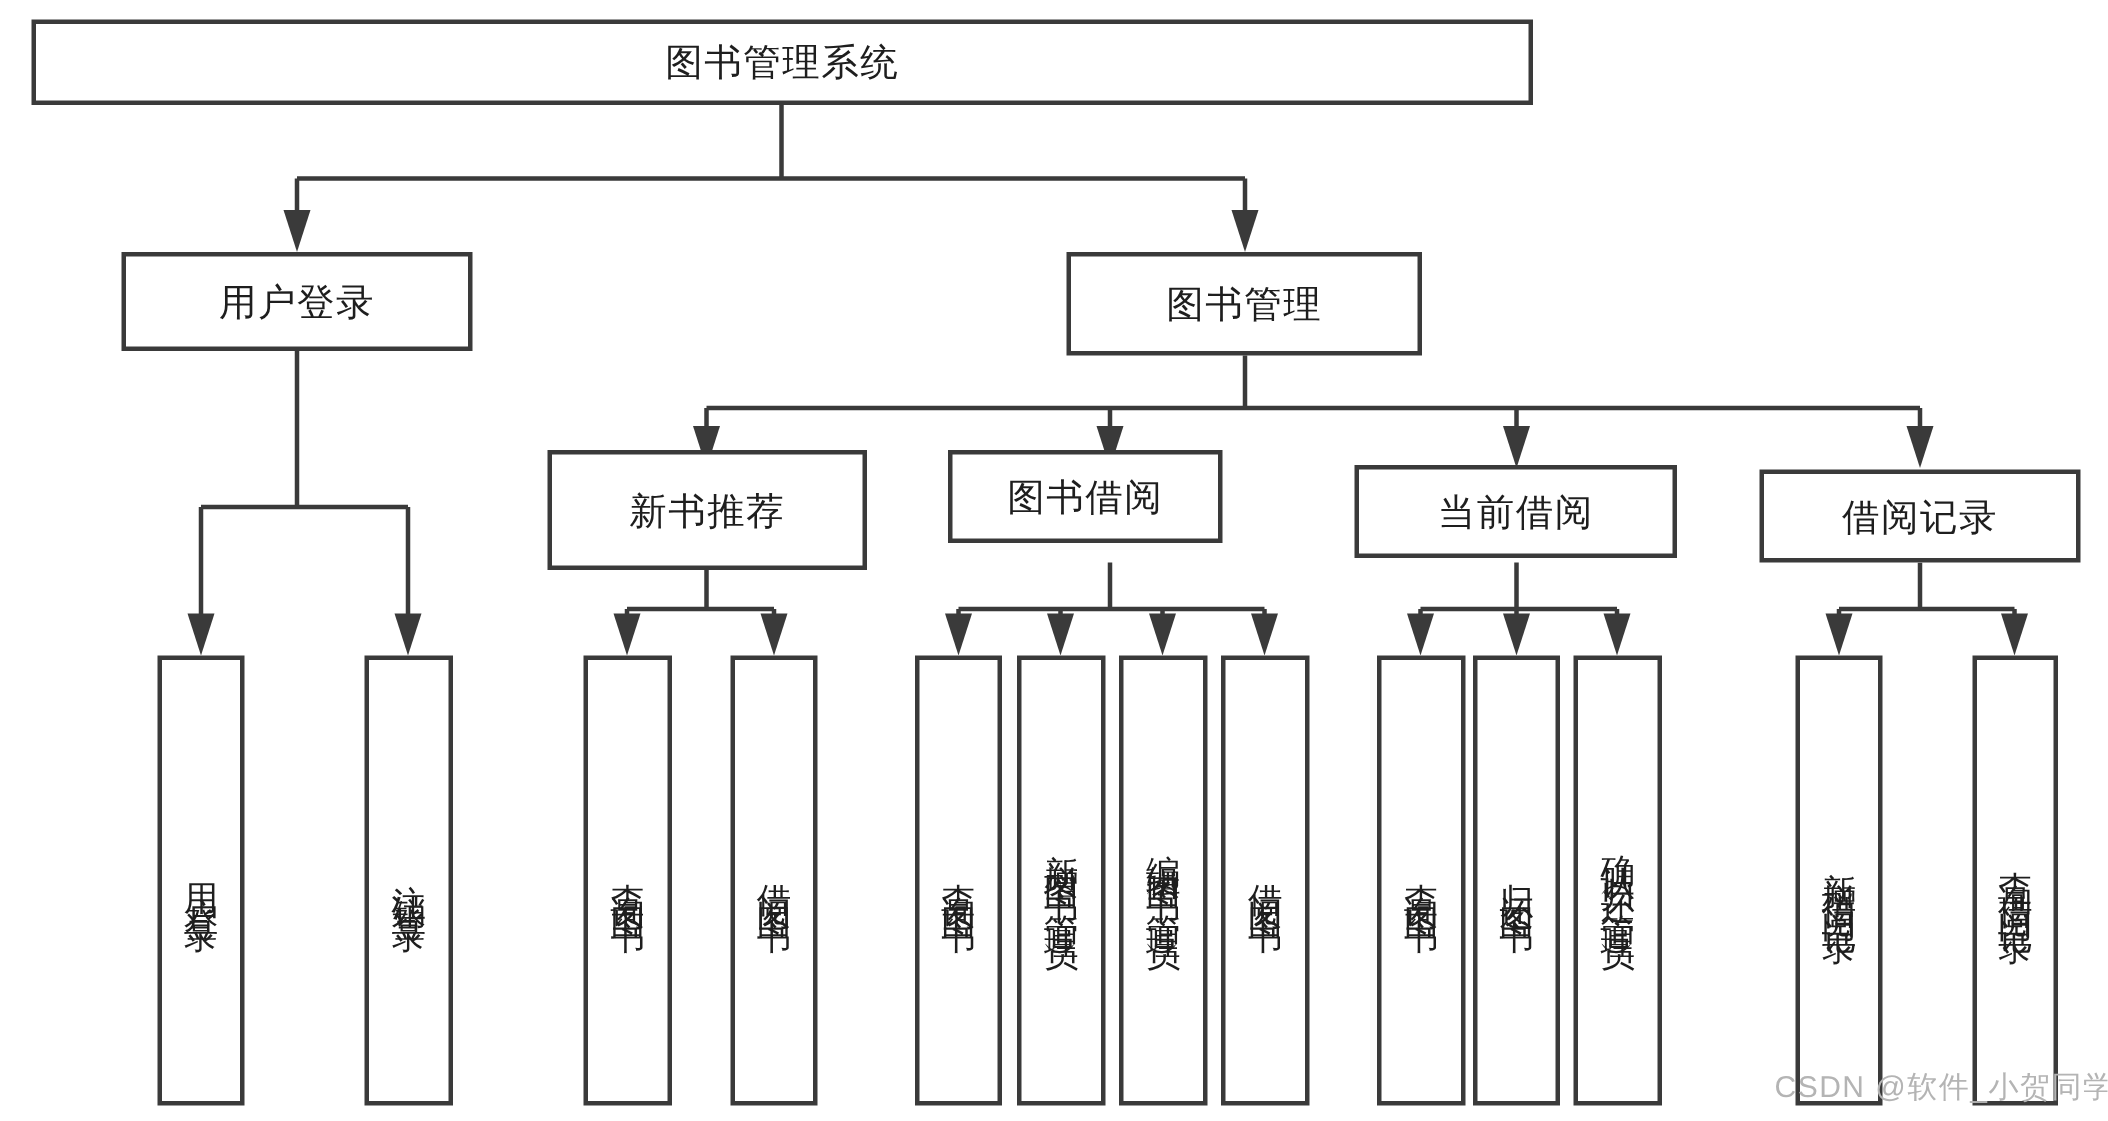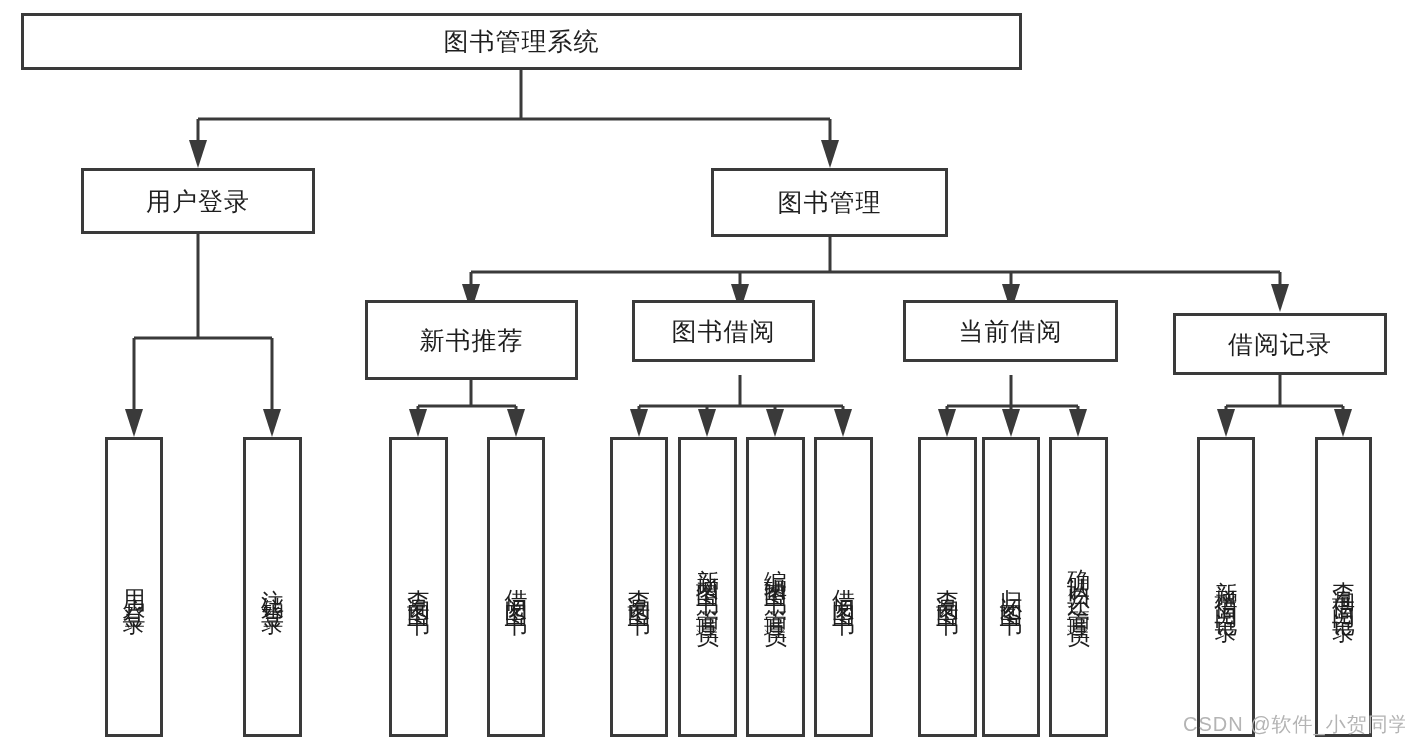--- a/index.html
+++ b/index.html
@@ -126,21 +126,21 @@
     </g>
   </svg>
 
   <div class="box hbox" style="left:21px;top:13px;width:1001px;height:57px">图书管理系统</div>
 
   <div class="box hbox" style="left:81px;top:168px;width:234px;height:66px">用户登录</div>
   <div class="box hbox" style="left:711px;top:168px;width:237px;height:69px">图书管理</div>
 
   <div class="box hbox" style="left:365px;top:300px;width:213px;height:80px">新书推荐</div>
   <div class="box hbox" style="left:632px;top:300px;width:183px;height:62px">图书借阅</div>
-  <div class="box hbox" style="left:903px;top:300px;width:215px;height:62px">当前借阅</div>
+  <div class="box hbox" style="left:903px;top:310px;width:215px;height:62px">当前借阅</div>
   <div class="box hbox" style="left:1173px;top:313px;width:214px;height:62px">借阅记录</div>
 
   <div class="box leaf" style="left:105px;width:58px">用户登录</div>
   <div class="box leaf" style="left:243px;width:59px">注销登录</div>
 
   <div class="box leaf" style="left:389px;width:59px">查询图书</div>
   <div class="box leaf" style="left:487px;width:58px">借阅图书</div>
 
   <div class="box leaf" style="left:610px;width:58px">查询图书</div>
   <div class="box leaf" style="left:678px;width:59px">新增图书（管理员）</div>

